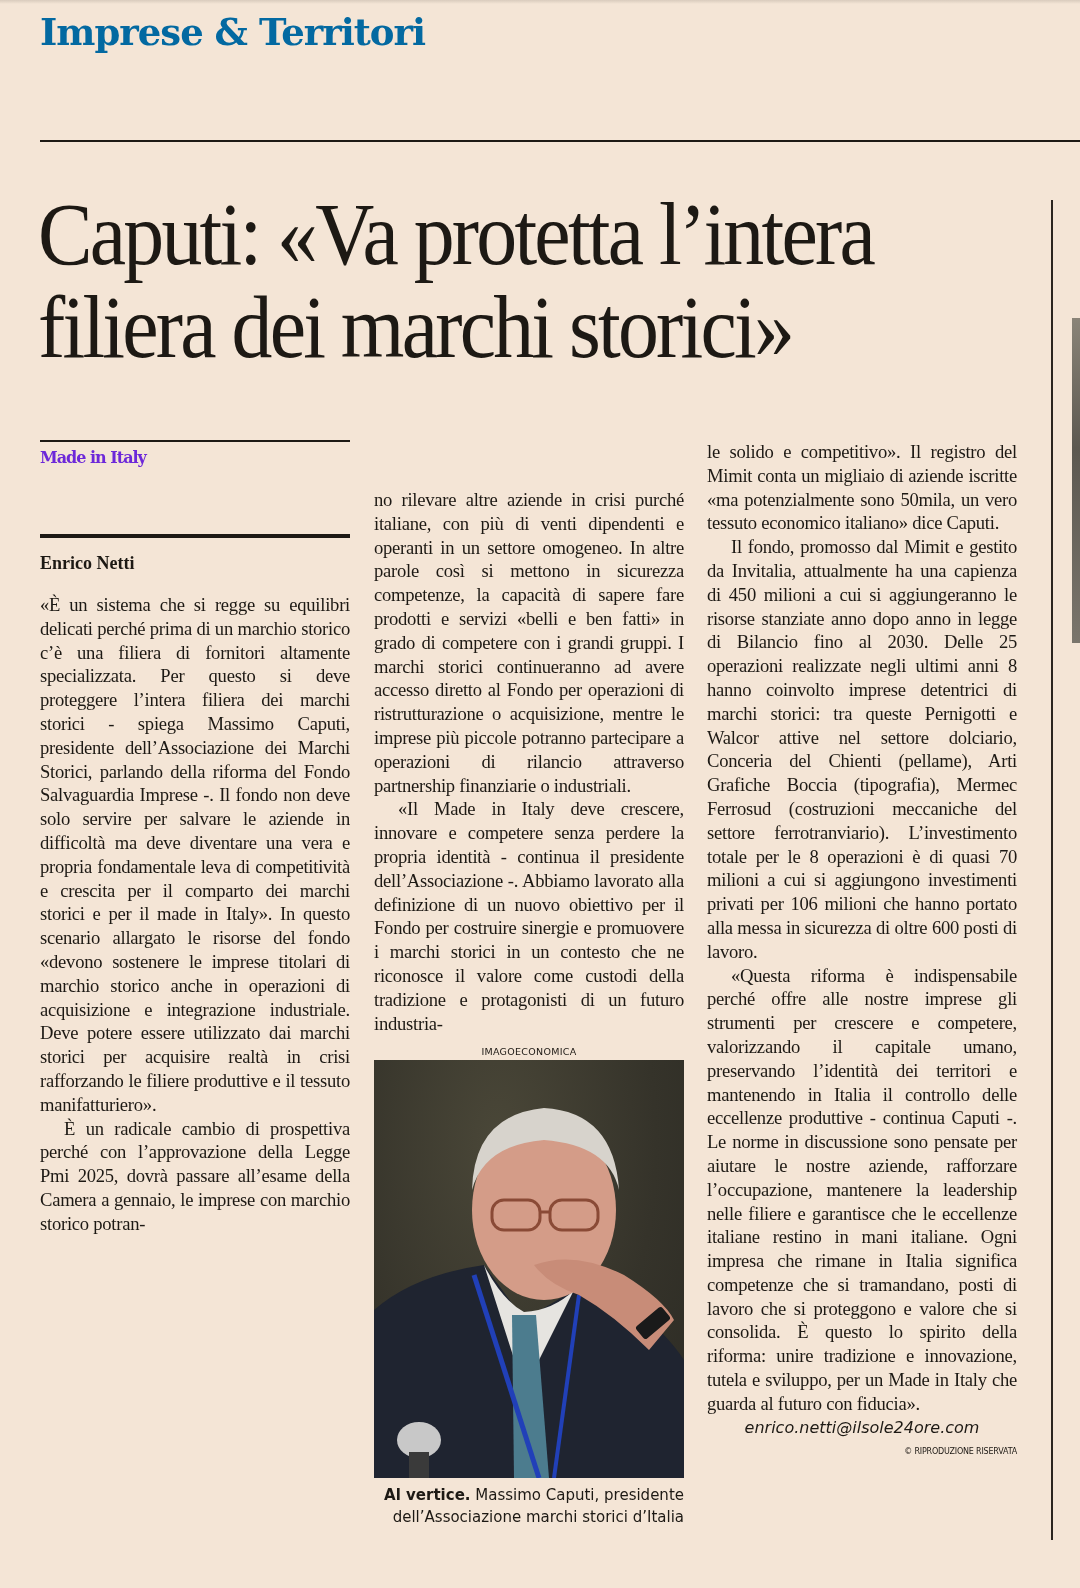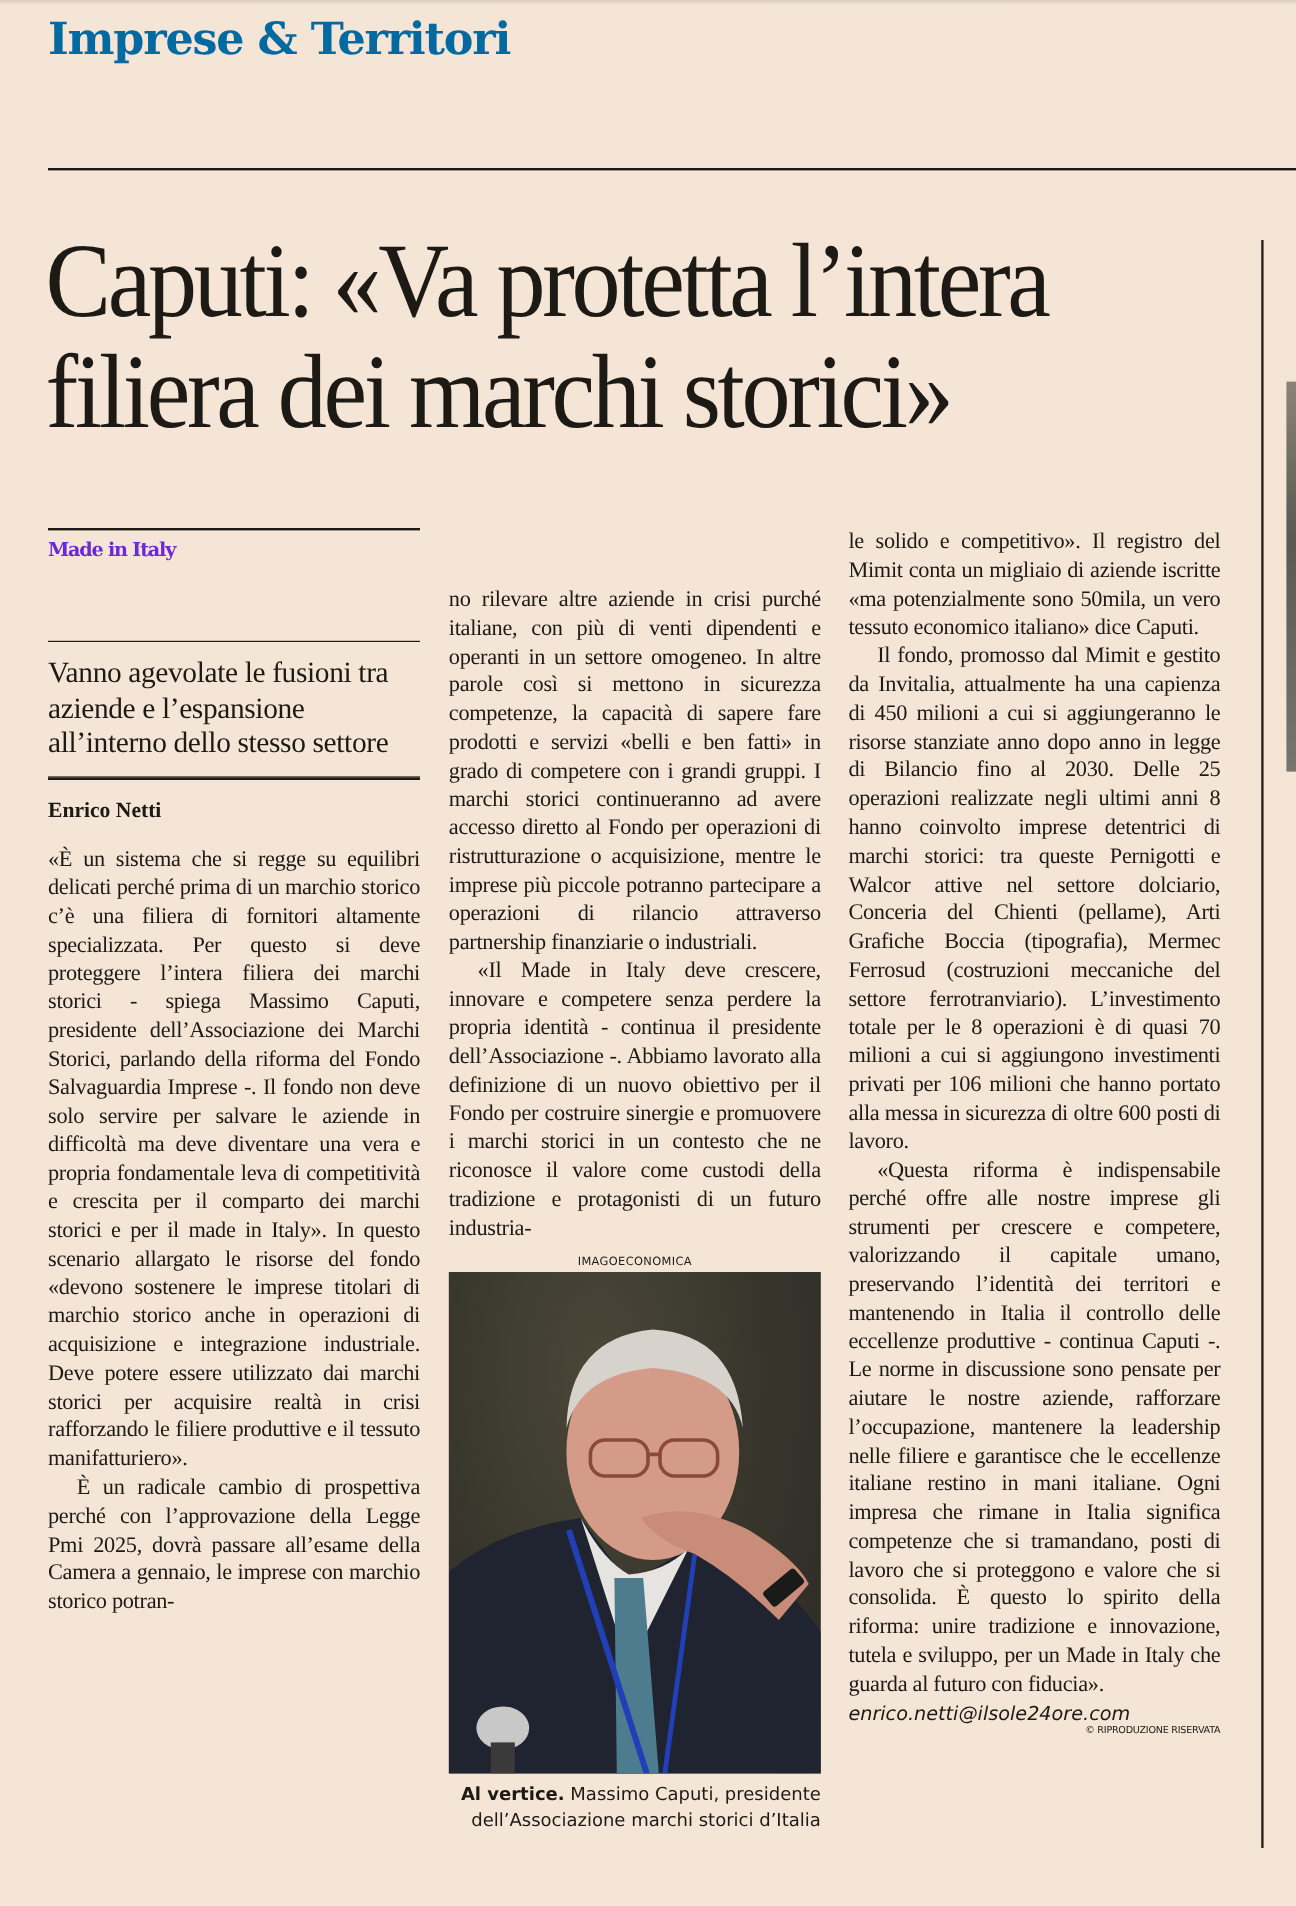--- a/index.html
+++ b/index.html
@@ -60,45 +60,44 @@
     width: 310px; height: 418px; position: relative; overflow: hidden;
     background: radial-gradient(ellipse at 40% 20%, #4a4738 0%, #35332a 60%, #2c2b24 100%);
   }
   .caption {
     font-family: "DejaVu Sans", sans-serif; font-size: 15px; line-height: 22px;
     margin-top: 6px; color: #1d1914; text-align: right;
   }
   .caption b { font-weight: bold; }
   .email {
     font-family: "DejaVu Sans", sans-serif; font-style: italic; font-size: 16px;
-    text-align: left; margin-top: 2px;
+    text-align: center; margin-top: 2px;
   }
   .copyright {
     font-family: "DejaVu Sans", sans-serif; font-size: 8px; text-align: right;
-    letter-spacing: -0.2px;
+    margin-top: 10px; letter-spacing: -0.2px;
   }
 </style>
 </head>
 <body>
 
 <div class="top-shadow"></div>
 
 <div class="section-title">Imprese &amp; Territori</div>
 <div class="top-rule"></div>
 
 <h1 class="headline" style="margin:0;font-weight:normal;">Caputi: «Va protetta l’intera filiera dei marchi storici»</h1>
 
 <div class="vrule" style="top:200px;height:1340px;"></div>
 <div class="neighbor" style="top:318px;height:325px;background:linear-gradient(#8a8478,#5c5850 40%,#7a756c);"></div>
 
 <div class="col col1">
   <div class="rule"></div>
   <div class="kicker">Made in Italy</div>
   <div class="rule"></div>
-  <div class="deck">Vanno agevolate le fusioni tra aziende e l’espansione all’interno dello stesso settore</div>
   <div class="rule"></div>
   <div class="rule"></div>
   <div class="byline">Enrico Netti</div>
   <div class="body">
     <p>«È un sistema che si regge su equilibri delicati perché prima di un marchio storico c’è una filiera di fornitori altamente specializzata. Per questo si deve proteggere l’intera filiera dei marchi storici - spiega Massimo Caputi, presidente dell’Associazione dei Marchi Storici, parlando della riforma del Fondo Salvaguardia Imprese -. Il fondo non deve solo servire per salvare le aziende in difficoltà ma deve diventare una vera e propria fondamentale leva di competitività e crescita per il comparto dei marchi storici e per il made in Italy». In questo scenario allargato le risorse del fondo «devono sostenere le imprese titolari di marchio storico anche in operazioni di acquisizione e integrazione industriale. Deve potere essere utilizzato dai marchi storici per acquisire realtà in crisi rafforzando le filiere produttive e il tessuto manifatturiero».</p>
     <p class="indent">È un radicale cambio di prospettiva perché con l’approvazione della Legge Pmi 2025, dovrà passare all’esame della Camera a gennaio, le imprese con marchio storico potran-</p>
   </div>
 </div>
 
 <div class="col col2">

